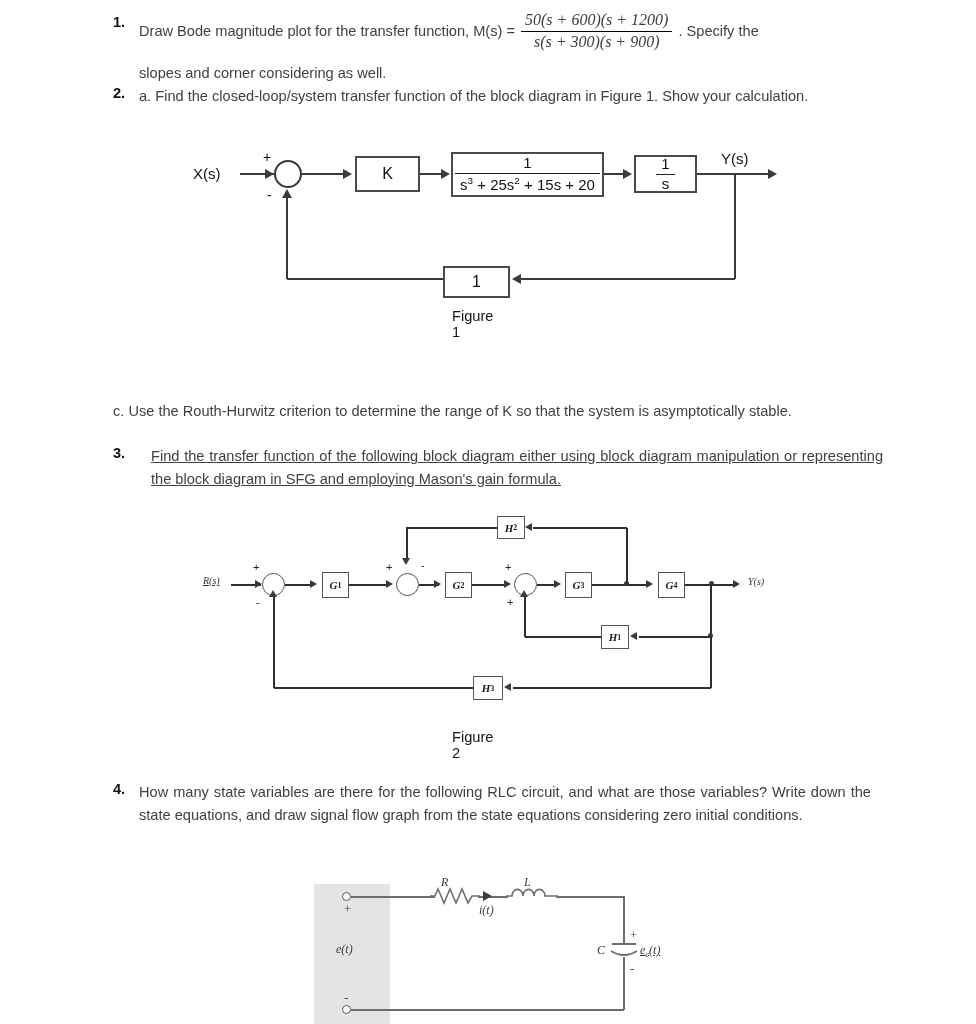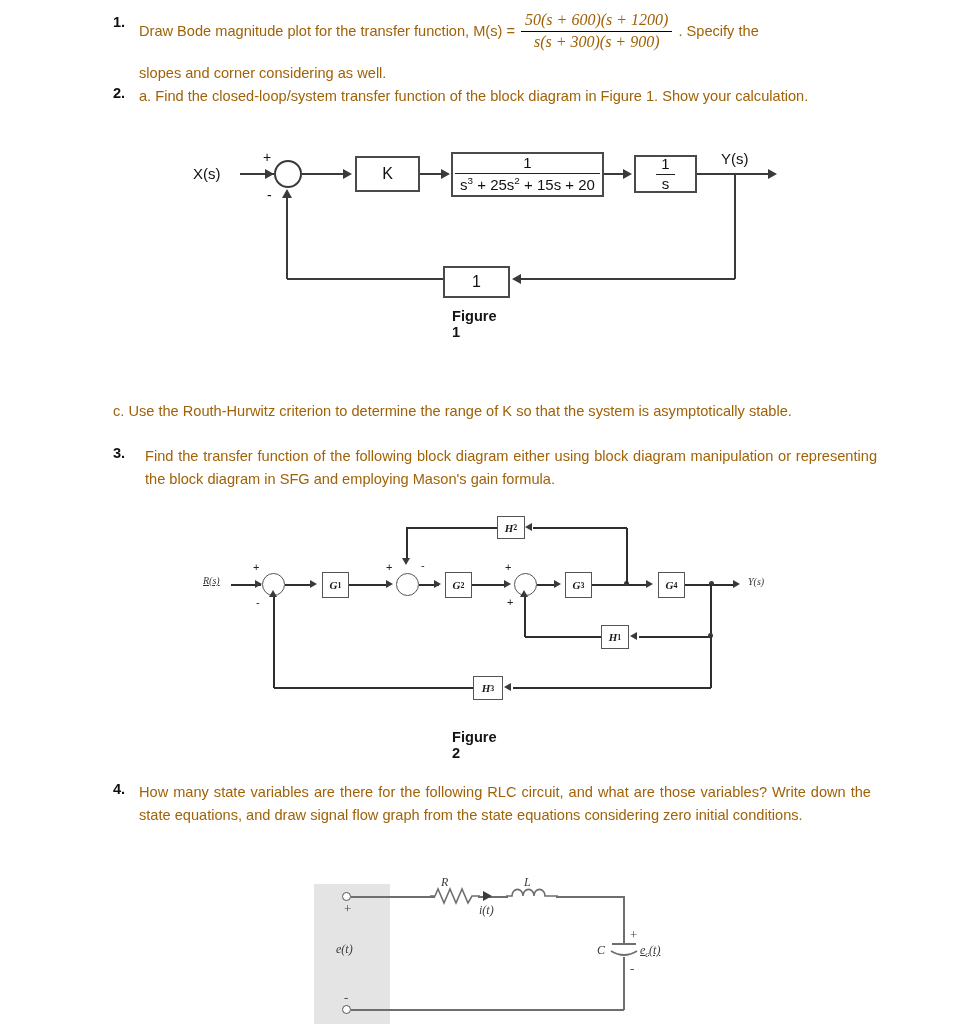--- a/index.html
+++ b/index.html
@@ -10,21 +10,21 @@
     background: #ffffff;
     font-family: "Liberation Sans", sans-serif;
     color: #111111;
     position: relative;
     overflow: hidden;
   }
 
   .page { position: relative; width: 976px; height: 1024px; }
 
   
-  .q { position: absolute; font-size: 14.6px; line-height: 1.55; color: #a16207; }
+  .q { position: absolute; font-size: 14.6px; line-height: 1.55; color: #404040; }
   .q-num {
     position: absolute;
     font-weight: bold;
     font-size: 14.6px;
   }
 
   .justify { text-align: justify; text-justify: inter-word; }
 
   
   .frac {
@@ -67,21 +67,21 @@
     width: 0; height: 0;
     border-style: solid;
   }
   .arw-r { border-width: 5px 0 5px 9px; border-color: transparent transparent transparent #3a3a3a; }
   .arw-l { border-width: 5px 9px 5px 0; border-color: transparent #3a3a3a transparent transparent; }
   .arw-u { border-width: 0 5px 9px 5px; border-color: transparent transparent #3a3a3a transparent; }
   .arw-d { border-width: 9px 5px 0 5px; border-color: #3a3a3a transparent transparent transparent; }
   .dot { position: absolute; width: 6px; height: 6px; background: #3a3a3a; border-radius: 50%; }
   .sgn { position: absolute; font-size: 14px; font-family: "Liberation Sans", sans-serif; color: #111; line-height: 1; }
   .lbl { position: absolute; font-size: 15px; color: #111; white-space: nowrap; }
-  .fig-cap { position: absolute; font-size: 14.6px; font-weight: bold; color: #141414; }
+  .fig-cap { position: absolute; font-size: 14.6px; font-weight: normal; color: #141414; }
 
   
   .bfrac { text-align: center; font-family: "Liberation Sans", sans-serif; line-height: 1.12; }
   .bfrac .bn { display: block; border-bottom: 1.8px solid #222; padding: 0 5px 1px 5px; white-space: nowrap; }
   .bfrac .bd { display: block; padding: 1px 5px 0 5px; white-space: nowrap; }
   sup.ex { font-size: 0.66em; vertical-align: super; }
 
   
   .blk2 {
     position: absolute;
@@ -199,21 +199,21 @@
     <div class="ln-h" style="left:287px; top:278px; width:156px;"></div>
     <div class="ln-v" style="left:286px; top:196px; height:83px;"></div>
     <div class="arw arw-u" style="left:282px; top:189px;"></div>
 
     <div class="fig-cap" style="left:452px; top:308px;">Figure 1</div>
   </div>
 
   <div class="q" style="left:113px; top:400px; width:790px;">c. Use the Routh-Hurwitz criterion to determine the range of K so that the system is asymptotically stable.</div>
 
   <div class="q-num" style="left:113px; top:445px;">3.</div>
-  <div class="q justify" style="left:145px; top:445px; width:732px;">Find the transfer function of the following block diagram either using block diagram manipulation or representing the block diagram in SFG and employing Mason's gain formula.</div>
+  <div class="q justify" style="left:151px; top:445px; width:732px;text-decoration:underline;">Find the transfer function of the following block diagram either using block diagram manipulation or representing the block diagram in SFG and employing Mason's gain formula.</div>
 
   <div class="dg">
 
     <div class="lbl2" style="left:203px; top:575px; font-size:10px;text-decoration:underline;"><span>R(s)</span></div>
     <div class="ln2-h" style="left:231px; top:584px; width:30px;"></div>
     <div class="arw arw-r" style="left:255px; top:580px; border-width:4px 0 4px 7px;"></div>
 
     <div class="sum2" style="left:262px; top:573px; width:23px; height:23px;"></div>
     <div class="sgn2" style="left:253px; top:562px;">+</div>
     <div class="sgn2" style="left:256px; top:597px;">-</div>

